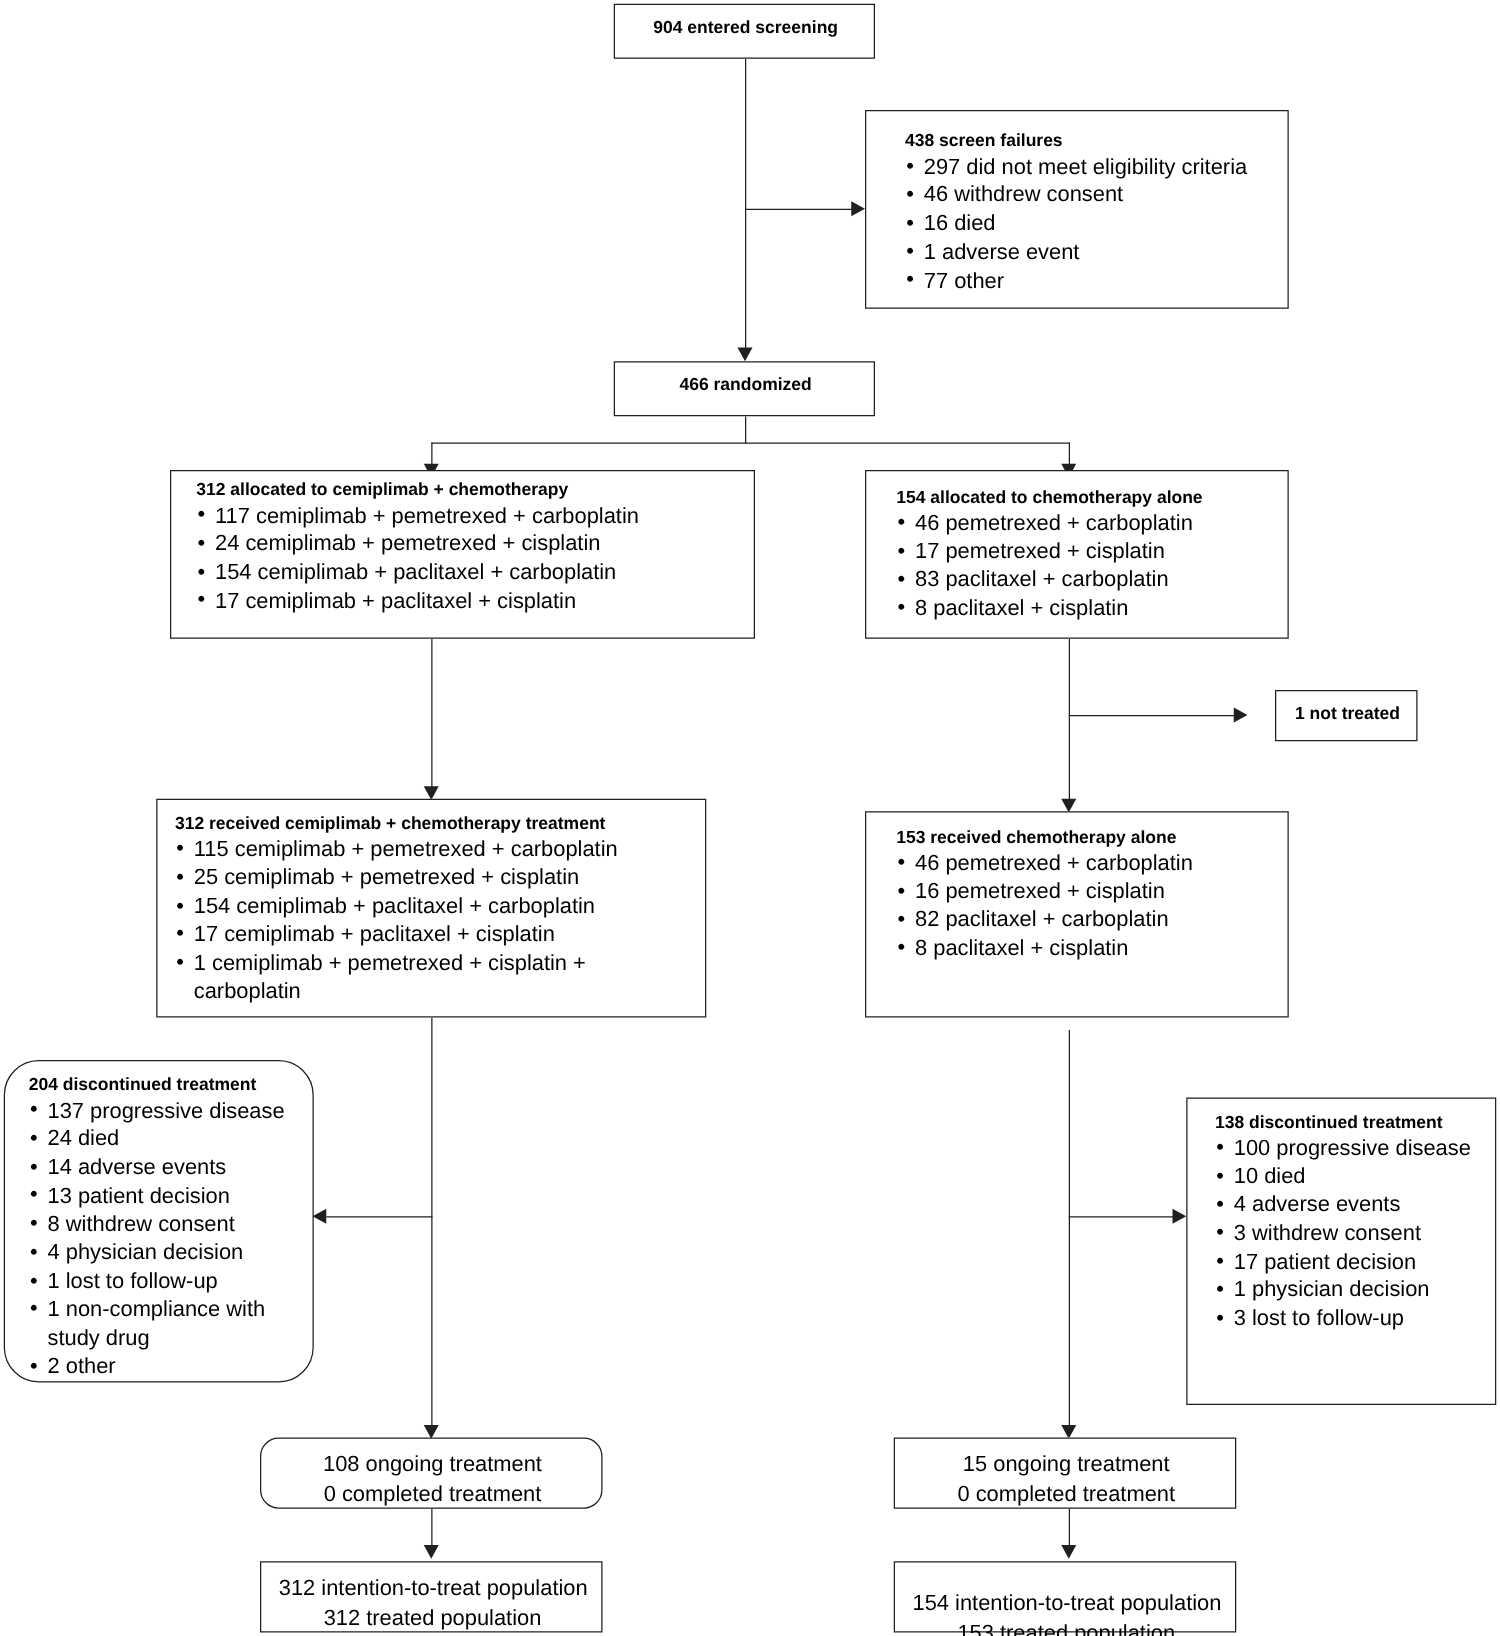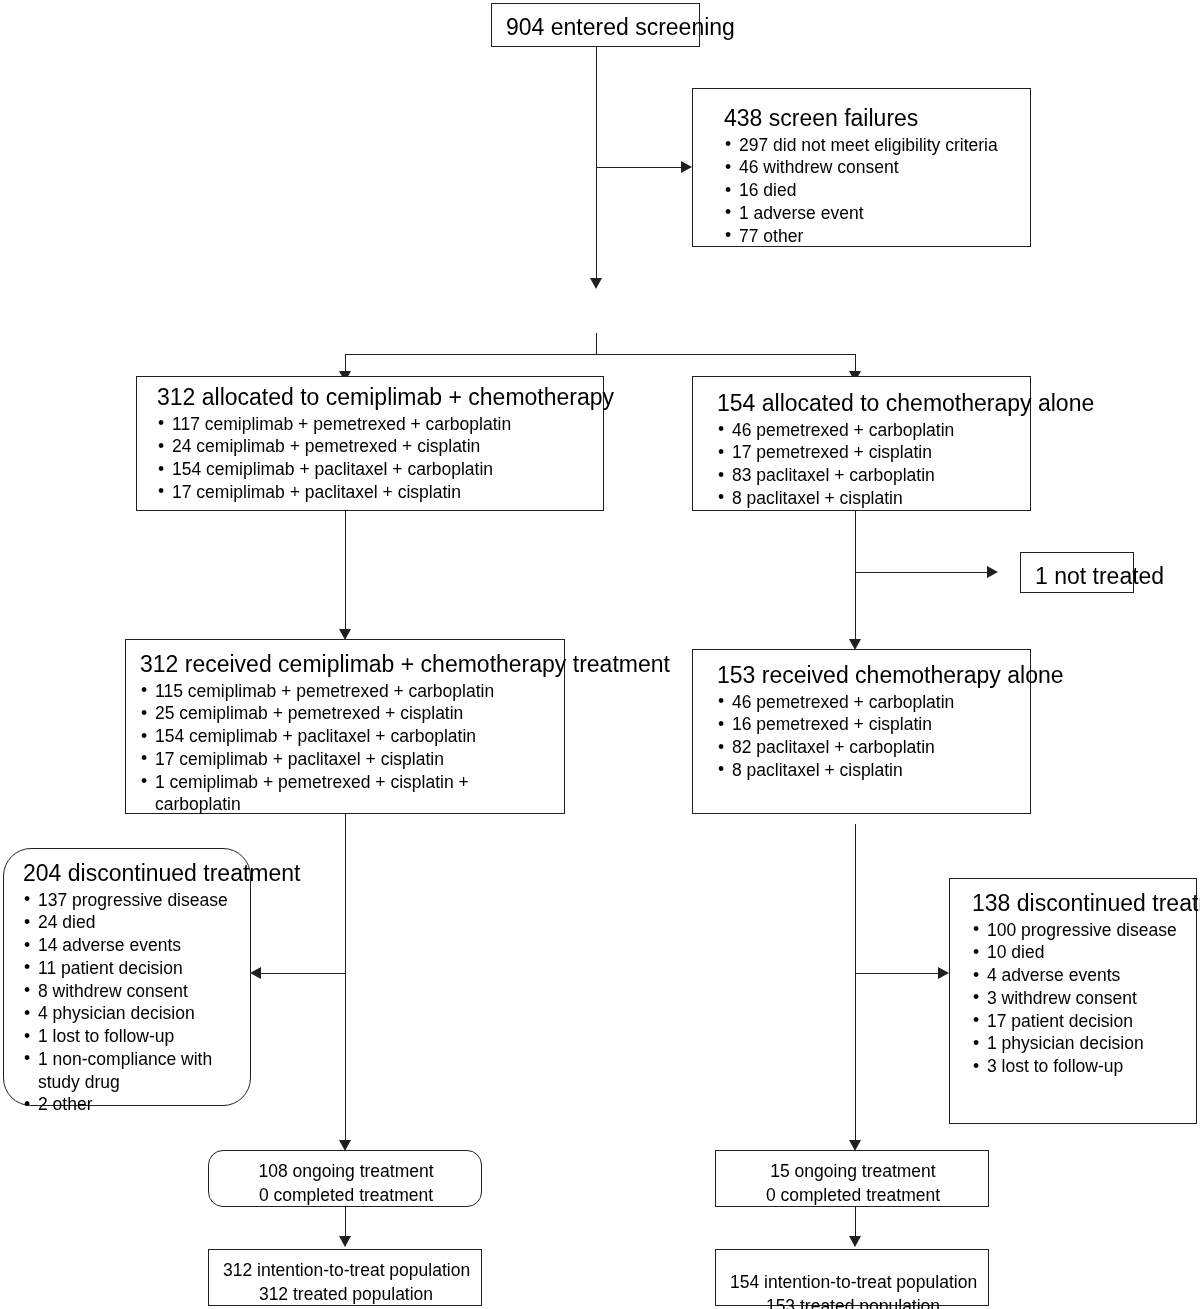--- a/index.html
+++ b/index.html
@@ -17,23 +17,24 @@
     overflow: hidden;
   }
   .node {
     position: absolute;
     box-sizing: border-box;
     border: 1.6px solid #231f20;
     background: #ffffff;
     padding: 8px 12px 9px 14px;
   }
   .node .title {
-    font-size: 23px;
+    font-size: 14px;
     line-height: 1.33;
     white-space: nowrap;
+    font-weight: bold;
   }
   .node ul {
     margin: 0;
     padding: 0;
     list-style: none;
   }
   .node ul li {
     font-size: 17.5px;
     line-height: 1.3;
     padding-left: 15px;
@@ -144,20 +145,23 @@
     <div class="title">438 screen failures</div>
     <ul>
       <li>297 did not meet eligibility criteria</li>
       <li>46 withdrew consent</li>
       <li>16 died</li>
       <li>1 adverse event</li>
       <li>77 other</li>
     </ul>
   </div>
 
+  <div class="node center" style="left:491px; top:289px; width:209px; height:44px;">
+    <div class="title">466 randomized</div>
+  </div>
 
   <div class="node" style="left:125px; top:376px; width:468px; height:135px; padding-top:5px; padding-left:20px;margin-left:11px;">
     <div class="title">312 allocated to cemiplimab + chemotherapy</div>
     <ul>
       <li>117 cemiplimab + pemetrexed + carboplatin</li>
       <li>24 cemiplimab + pemetrexed + cisplatin</li>
       <li>154 cemiplimab + paclitaxel + carboplatin</li>
       <li>17 cemiplimab + paclitaxel + cisplatin</li>
     </ul>
   </div>
@@ -196,21 +200,21 @@
       <li>8 paclitaxel + cisplatin</li>
     </ul>
   </div>
 
   <div class="node" style="left:3px; top:848px; width:248px; height:258px; padding-top:9px; padding-left:19px;border-radius:28px;">
     <div class="title">204 discontinued treatment</div>
     <ul>
       <li>137 progressive disease</li>
       <li>24 died</li>
       <li>14 adverse events</li>
-      <li>11 patient decision</li>
+      <li>13 patient decision</li>
       <li>8 withdrew consent</li>
       <li>4 physician decision</li>
       <li>1 lost to follow-up</li>
       <li class="wrap" style="width:190px;">1 non-compliance with study drug</li>
       <li>2 other</li>
     </ul>
   </div>
 
   <div class="node" style="left:949px; top:878px; width:248px; height:246px; padding-top:9px; padding-left:22px;">
     <div class="title">138 discontinued treatment</div>

